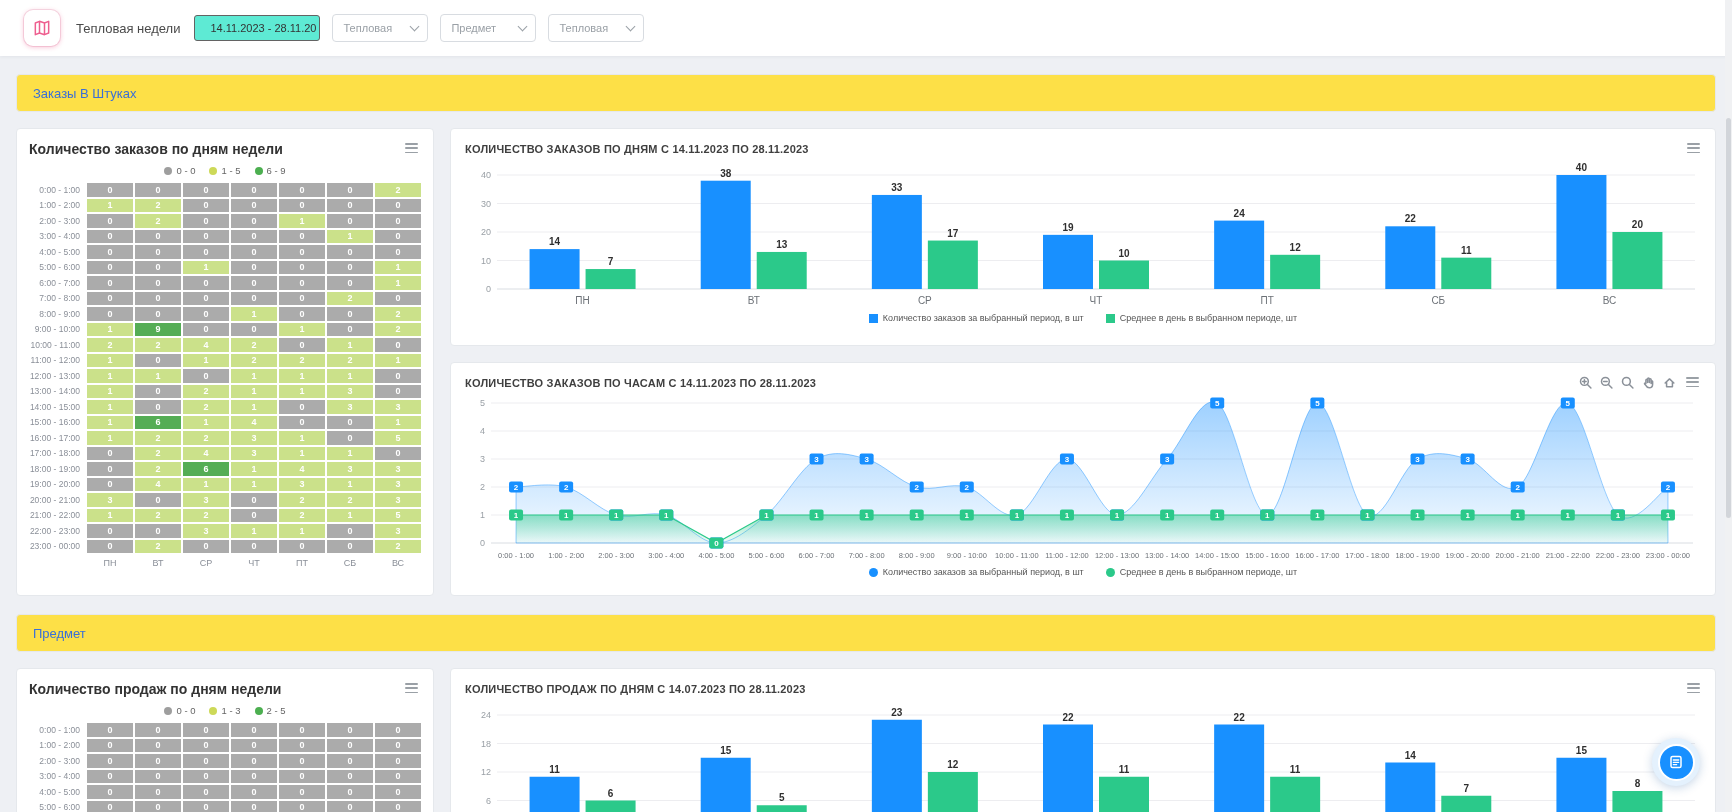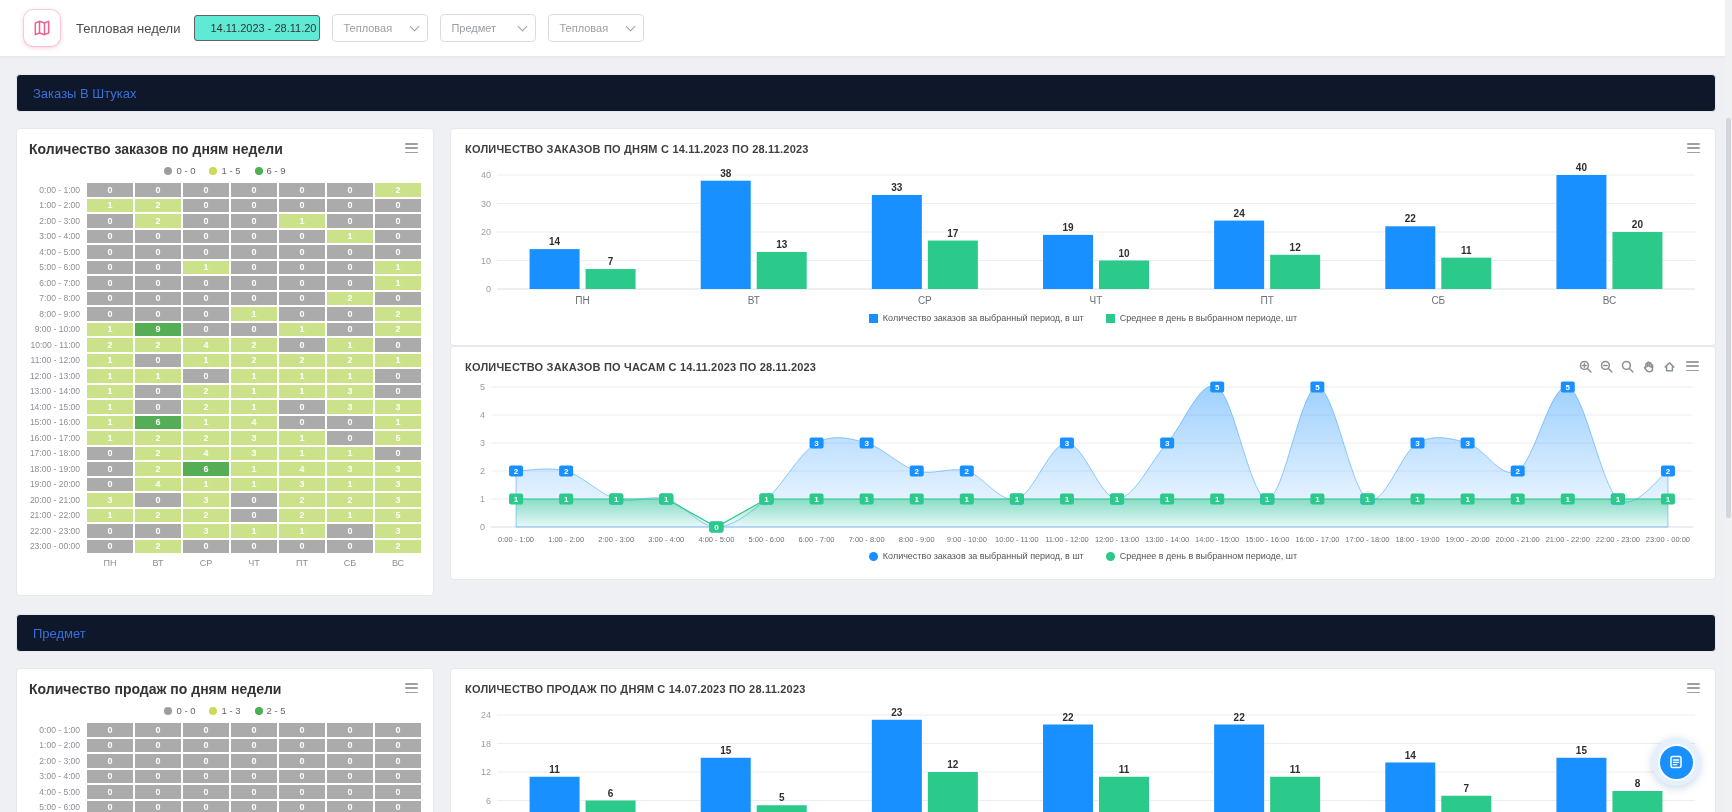--- a/index.html
+++ b/index.html
@@ -18,42 +18,42 @@
   .date-input { margin-left:14px; width:126px; height:26px; border:1px solid #636363;
     border-radius:3px; font-size:11px; color:#333; text-align:center;
     font-family:"Liberation Sans", sans-serif; background:#5eead4;padding-left:15px; }
   .select { margin-left:12px; height:28px; min-width:96px; border:1px solid #d8dce1;
     border-radius:4px; display:flex; align-items:center; justify-content:space-between;
     padding:0 9px 0 10px; font-size:11px; color:#9aa0a6; background:#fff; cursor:pointer; gap:8px; }
   .chevron { width:7px; height:7px; border-right:1.5px solid #9aa0a6; border-bottom:1.5px solid #9aa0a6;
     transform:rotate(45deg); margin-top:-3px; flex:none; }
   
   .content { padding:0 16px; }
-  .section-bar { margin-top:18px; background:#0f172a; border:1px solid #e5e8ec; border-radius:4px;
+  .section-bar { margin-top:18px; background:#fde047; border:1px solid #e5e8ec; border-radius:4px;
     height:38px; display:flex; align-items:center; padding:0 16px; }
   .section-title { color:#3a6fd8; font-size:13px; cursor:pointer; }
   .row { display:flex; gap:16px; margin-top:16px; align-items:flex-start; }
   .card { background:#fff; border:1px solid #e5e8ec; border-radius:4px; position:relative; }
   
   .hm-card { width:418px; height:468px; padding:10px 12px 12px; flex:none; }
   .hm-title { font-size:14px; font-weight:bold; color:#333; padding-top:2px; }
   .menu-btn { position:absolute; top:12px; right:13px; cursor:pointer;
     display:flex; flex-direction:column; gap:2.5px; padding:2px; }
   .menu-btn i { display:block; width:13px; height:1.8px; background:#9aa0a6; border-radius:1px; }
   .hm-legend { display:flex; justify-content:center; gap:14px; margin:8px 0 7px; }
   .hm-legend-item { display:flex; align-items:center; gap:4px; font-size:9.5px; color:#666; }
   .dot { width:8px; height:8px; border-radius:50%; display:inline-block; }
   .hm-row { display:flex; gap:2px; margin-bottom:2px; align-items:center; }
   .hm-rowlabel { width:56px; font-size:8.5px; color:#8a8f98; text-align:right; padding-right:5px; flex:none; }
   .hm-cell { flex:1; height:13.5px; display:flex; align-items:center; justify-content:center;
     font-size:9px; font-weight:bold; color:#fff; }
   .hm-foot { display:flex; gap:2px; margin-top:5px; }
   .hm-daylabel { flex:1; text-align:center; font-size:9px; color:#8a8f98; }
   
-  .chart-col { flex:1; display:flex; flex-direction:column; min-width:0; }
+  .chart-col { flex:1; display:flex; flex-direction:column; gap:16px; min-width:0; }
   .chart-card { padding:12px 14px; }
   .cardA { height:218px; }
   .cardB { height:234px; }
   .chart-title { font-size:11px; font-weight:bold; color:#3f3f3f; letter-spacing:.2px; padding-top:2px; }
   .chart-svg { display:block; margin-top:4px; }
   .legend-row { display:flex; justify-content:center; gap:22px; margin-top:2px; }
   .legend-item { display:flex; align-items:center; gap:5px; font-size:9px; color:#555; }
   .legend-swatch { width:9px; height:9px; display:inline-block; flex:none; }
   .legend-round .legend-swatch { border-radius:50%; }
   .toolbar { position:absolute; top:12px; right:14px; display:flex; gap:8px; align-items:center; }

